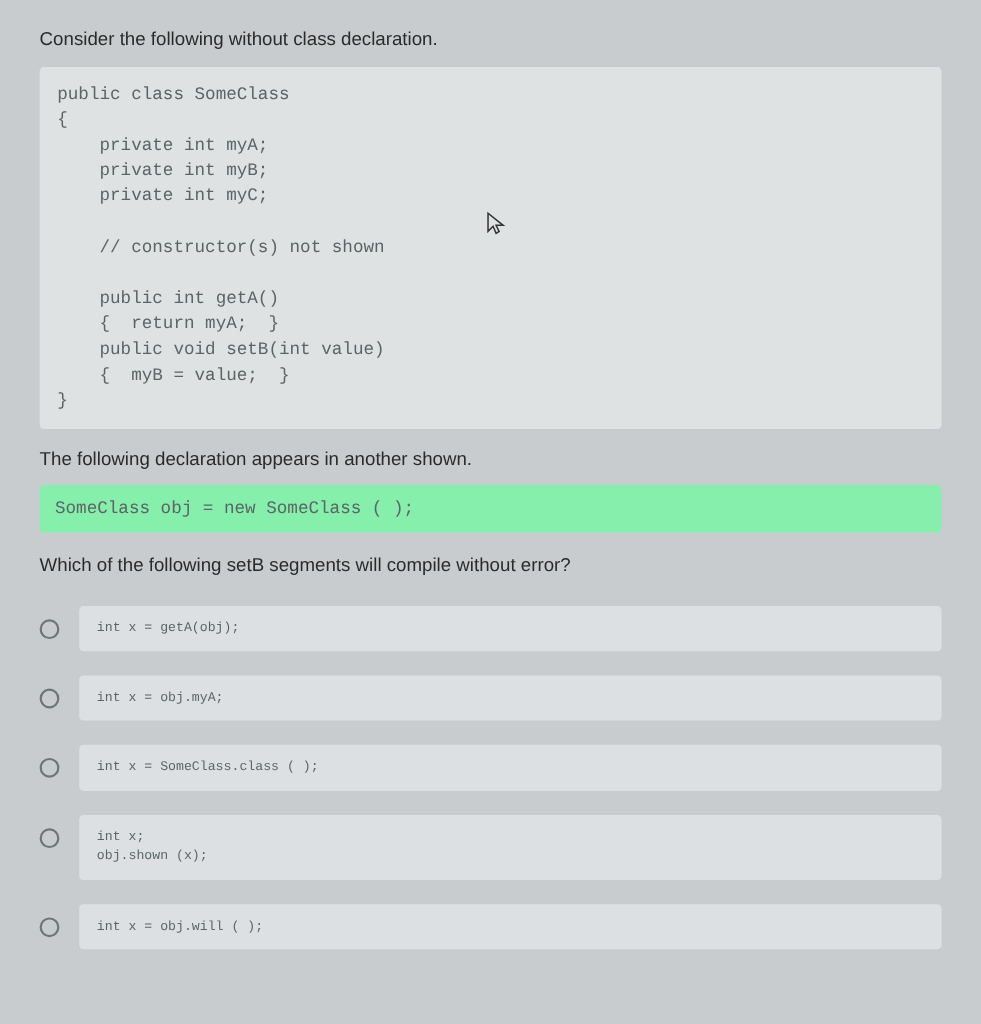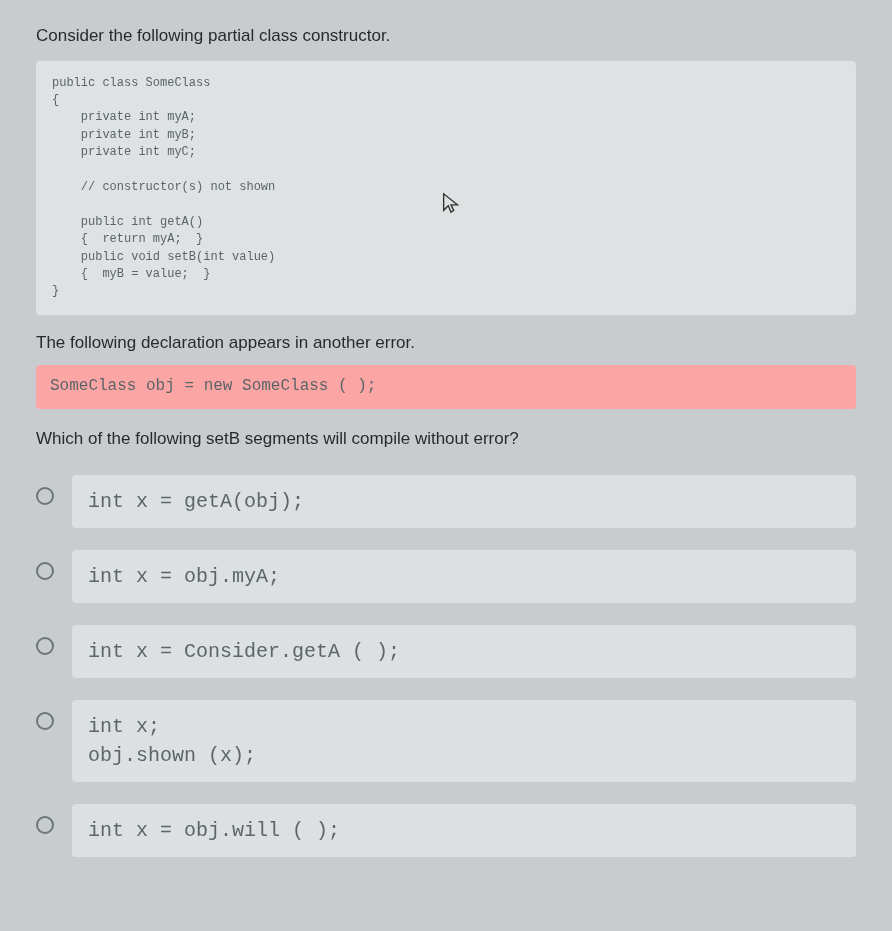--- a/index.html
+++ b/index.html
@@ -12,29 +12,29 @@
     color: #2a2a2a;
     font-size: 17px;
     line-height: 1.45;
   }
   .question-intro { margin-bottom: 12px; font-weight: 400; }
   .code-block {
     background: #dfe2e3;
     border-radius: 4px;
     padding: 14px 16px;
     font-family: "Courier New", monospace;
-    font-size: 12px;
+    font-size: 16px;
     color: #5b6567;
     white-space: pre;
     margin-bottom: 16px;
     position: relative;
   }
   .mid-text { margin: 14px 0 10px 0; }
   .code-line-small {
-    background: #fca5a5;
+    background: #86efac;
     border-radius: 4px;
     padding: 10px 14px;
     font-family: "Courier New", monospace;
     font-size: 16px;
     color: #5b6567;
     margin-bottom: 18px;
     white-space: pre;
   }
   .prompt { margin: 18px 0 24px 0; }
   .option {
@@ -50,36 +50,36 @@
     background: transparent;
     flex: 0 0 18px;
     margin-top: 12px;
   }
   .option-code {
     flex: 1;
     background: #dde0e2;
     border-radius: 4px;
     padding: 12px 16px;
     font-family: "Courier New", monospace;
-    font-size: 20px;
+    font-size: 12px;
     color: #5c6668;
     white-space: pre-wrap;
   }
   .cursor {
     position: absolute;
     right: 430px;
     top: 192px;
     pointer-events: none;
   }
   .cursor svg { width: 22px; height: 22px; }
 </style>
 </head>
 <body>
 
-<div class="question-intro">Consider the following partial class constructor.</div>
+<div class="question-intro">Consider the following without class declaration.</div>
 
 <div class="code-block">public class SomeClass
 {
     private int myA;
     private int myB;
     private int myC;
 
     // constructor(s) not shown
 
     public int getA()
@@ -87,39 +87,39 @@
     public void setB(int value)
     {  myB = value;  }
 }</div>
 
 <div class="cursor">
   <svg viewBox="0 0 24 24">
       <path d="M4 2 L4 20 L9 15 L12 22 L15 20 L12 14 L19 14 Z" fill="none" stroke="#333" stroke-width="1.5"></path>
     </svg>
 </div>
 
-<div class="mid-text">The following declaration appears in another error.</div>
+<div class="mid-text">The following declaration appears in another shown.</div>
 
 <div class="code-line-small">SomeClass obj = new SomeClass ( );</div>
 
 <div class="prompt">Which of the following setB segments will compile without error?</div>
 
 <div class="option">
   <div class="radio"></div>
   <div class="option-code">int x = getA(obj);</div>
 </div>
 
 <div class="option">
   <div class="radio"></div>
   <div class="option-code">int x = obj.myA;</div>
 </div>
 
 <div class="option">
   <div class="radio"></div>
-  <div class="option-code">int x = Consider.getA ( );</div>
+  <div class="option-code">int x = SomeClass.class ( );</div>
 </div>
 
 <div class="option">
   <div class="radio"></div>
   <div class="option-code">int x;
 obj.shown (x);</div>
 </div>
 
 <div class="option">
   <div class="radio"></div>

